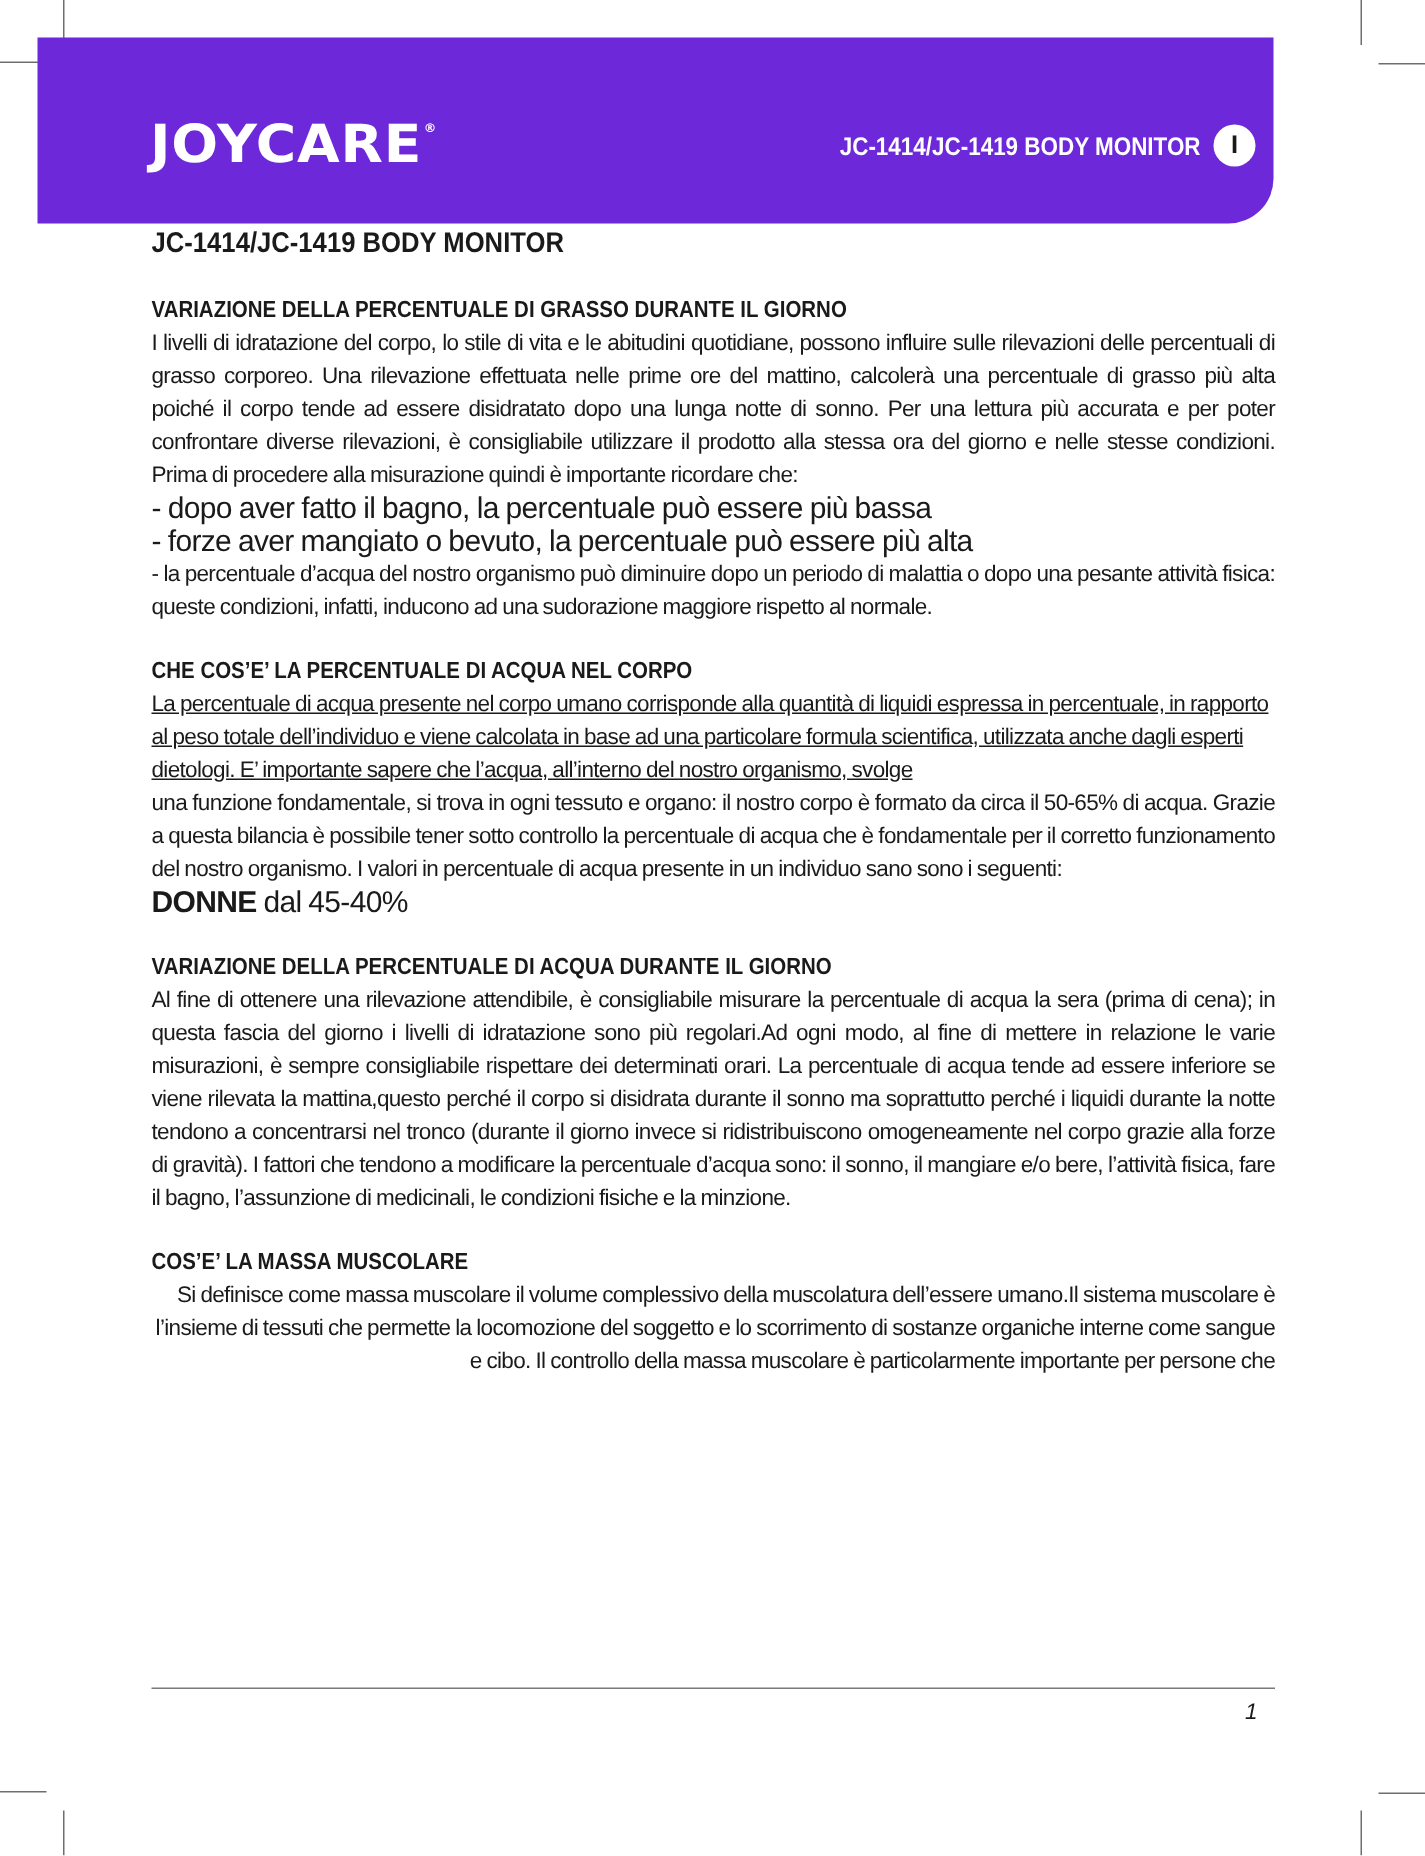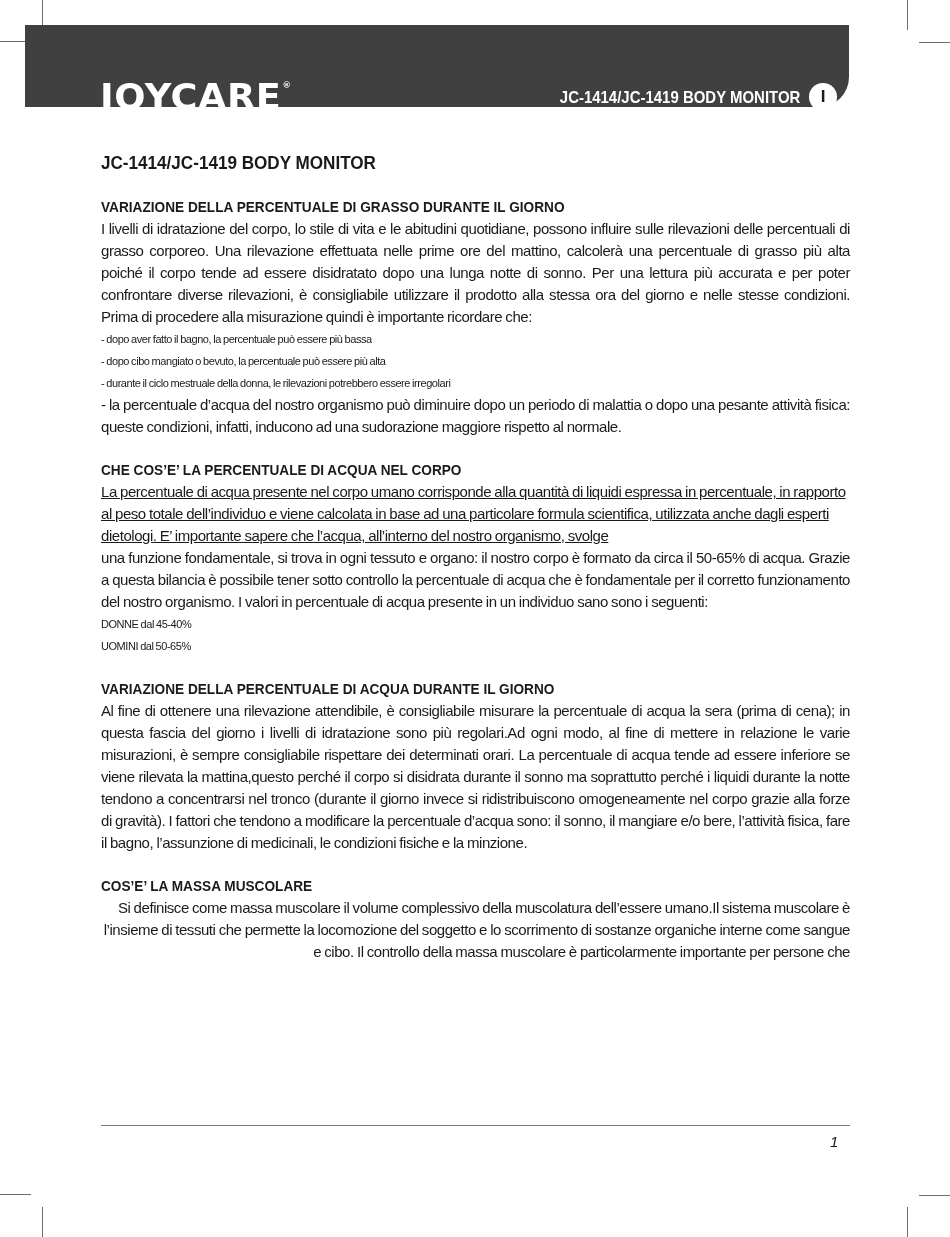--- a/index.html
+++ b/index.html
@@ -6,22 +6,22 @@
   body {
     width: 950px; height: 1237px; position: relative; overflow: hidden;
     background: #ffffff; color: #1a1a1a;
     font-family: "Liberation Sans", sans-serif;
   }
   .crop { position: absolute; background: #6e6e6e; }
   .crop.h { height: 1px; }
   .crop.v { width: 1px; }
 
   .banner {
-    position: absolute; left: 25px; top: 25px; width: 824px; height: 82px;
-    background: #404040; border-bottom-right-radius: 30px;
+    position: absolute; left: 25px; top: 25px; width: 824px; height: 124px;
+    background: #6d28d9; border-bottom-right-radius: 30px;
   }
   .logo {
     position: absolute; left: 75px; top: 52px;
     color: #ffffff; font-weight: bold; font-size: 35px; letter-spacing: 0.5px;
     font-family: "DejaVu Sans", sans-serif;
     transform: scaleX(1.05); transform-origin: left;
   }
   .logo sup { font-size: 8px; vertical-align: top; position: relative; top: 4px; margin-left: 1px; }
   .banner-title {
     position: absolute; right: 49px; top: 63px;
@@ -44,22 +44,22 @@
   }
   .section { margin-bottom: 21px; }
   .section h2 {
     font-size: 15.5px; font-weight: bold; margin: 0; line-height: 22px;
     transform: scaleX(0.88); transform-origin: left; white-space: nowrap;
   }
   .para {
     font-size: 15px; line-height: 22px; margin: 0;
     text-align: justify; letter-spacing: -0.45px; word-spacing: -0.5px;
   }
-  .line { display: block; font-size: 11px; line-height: 22px; letter-spacing: -0.45px; word-spacing: -0.5px; }
-  .strong { font-weight: normal; }
+  .line { display: block; font-size: 20px; line-height: 22px; letter-spacing: -0.45px; word-spacing: -0.5px; }
+  .strong { font-weight: bold; }
 
   .footer-rule {
     position: absolute; left: 101px; top: 1125px; width: 749px; height: 1px; background: #7a7a7a;
   }
   .page-number {
     position: absolute; left: 830px; top: 1133px; font-style: italic; font-size: 15px;
   }
 </style>
 </head>
 <body>
@@ -79,31 +79,29 @@
   <div class="lang-badge">I</div>
 </div>
 
 <div class="content">
   <h1 class="doc-title">JC-1414/JC-1419 BODY MONITOR</h1>
 
   <div class="section">
     <h2>VARIAZIONE DELLA PERCENTUALE DI GRASSO DURANTE IL GIORNO</h2>
     <p class="para">I livelli di idratazione del corpo, lo stile di vita e le abitudini quotidiane, possono influire sulle rilevazioni delle percentuali di grasso corporeo. Una rilevazione effettuata nelle prime ore del mattino, calcolerà una percentuale di grasso più alta poiché il corpo tende ad essere disidratato dopo una lunga notte di sonno. Per una lettura più accurata e per poter confrontare diverse rilevazioni, è consigliabile utilizzare il prodotto alla stessa ora del giorno e nelle stesse condizioni. Prima di procedere alla misurazione quindi è importante ricordare che:</p>
     <span class="line">- dopo aver fatto il bagno, la percentuale può essere più bassa</span>
-    <span class="line">- dopo cibo mangiato o bevuto, la percentuale può essere più alta</span>
-    <span class="line">- durante il ciclo mestruale della donna, le rilevazioni potrebbero essere irregolari</span>
+    <span class="line">- forze aver mangiato o bevuto, la percentuale può essere più alta</span>
     <p class="para">- la percentuale d’acqua del nostro organismo può diminuire dopo un periodo di malattia o dopo una pesante attività fisica: queste condizioni, infatti, inducono ad una sudorazione maggiore rispetto al normale.</p>
   </div>
 
   <div class="section">
     <h2>CHE COS’E’ LA PERCENTUALE DI ACQUA NEL CORPO</h2>
     <p class="para" style="text-align:left;text-decoration:underline;">La percentuale di acqua presente nel corpo umano corrisponde alla quantità di liquidi espressa in percentuale, in rapporto al peso totale dell’individuo e viene calcolata in base ad una particolare formula scientifica, utilizzata anche dagli esperti dietologi. E’ importante sapere che l’acqua, all’interno del nostro organismo, svolge</p>
     <p class="para">una funzione fondamentale, si trova in ogni tessuto e organo: il nostro corpo è formato da circa il 50-65% di acqua. Grazie a questa bilancia è possibile tener sotto controllo la percentuale di acqua che è fondamentale per il corretto funzionamento del nostro organismo. I valori in percentuale di acqua presente in un individuo sano sono i seguenti:</p>
     <span class="line"><span class="strong">DONNE</span><span> dal 45-40%</span></span>
-    <span class="line"><span class="strong">UOMINI</span><span> dal 50-65%</span></span>
   </div>
 
   <div class="section">
     <h2>VARIAZIONE DELLA PERCENTUALE DI ACQUA DURANTE IL GIORNO</h2>
     <p class="para">Al fine di ottenere una rilevazione attendibile, è consigliabile misurare la percentuale di acqua la sera (prima di cena); in questa fascia del giorno i livelli di idratazione sono più regolari.Ad ogni modo, al fine di mettere in relazione le varie misurazioni, è sempre consigliabile rispettare dei determinati orari. La percentuale di acqua tende ad essere inferiore se viene rilevata la mattina,questo perché il corpo si disidrata durante il sonno ma soprattutto perché i liquidi durante la notte tendono a concentrarsi nel tronco (durante il giorno invece si ridistribuiscono omogeneamente nel corpo grazie alla forze di gravità). I fattori che tendono a modificare la percentuale d’acqua sono: il sonno, il mangiare e/o bere, l’attività fisica, fare il bagno, l’assunzione di medicinali, le condizioni fisiche e la minzione.</p>
   </div>
 
   <div class="section">
     <h2>COS’E’ LA MASSA MUSCOLARE</h2>
     <p class="para" style="text-align:right;">Si definisce come massa muscolare il volume complessivo della muscolatura dell’essere umano.Il sistema muscolare è l’insieme di tessuti che permette la locomozione del soggetto e lo scorrimento di sostanze organiche interne come sangue e cibo. Il controllo della massa muscolare è particolarmente importante per persone che</p>

